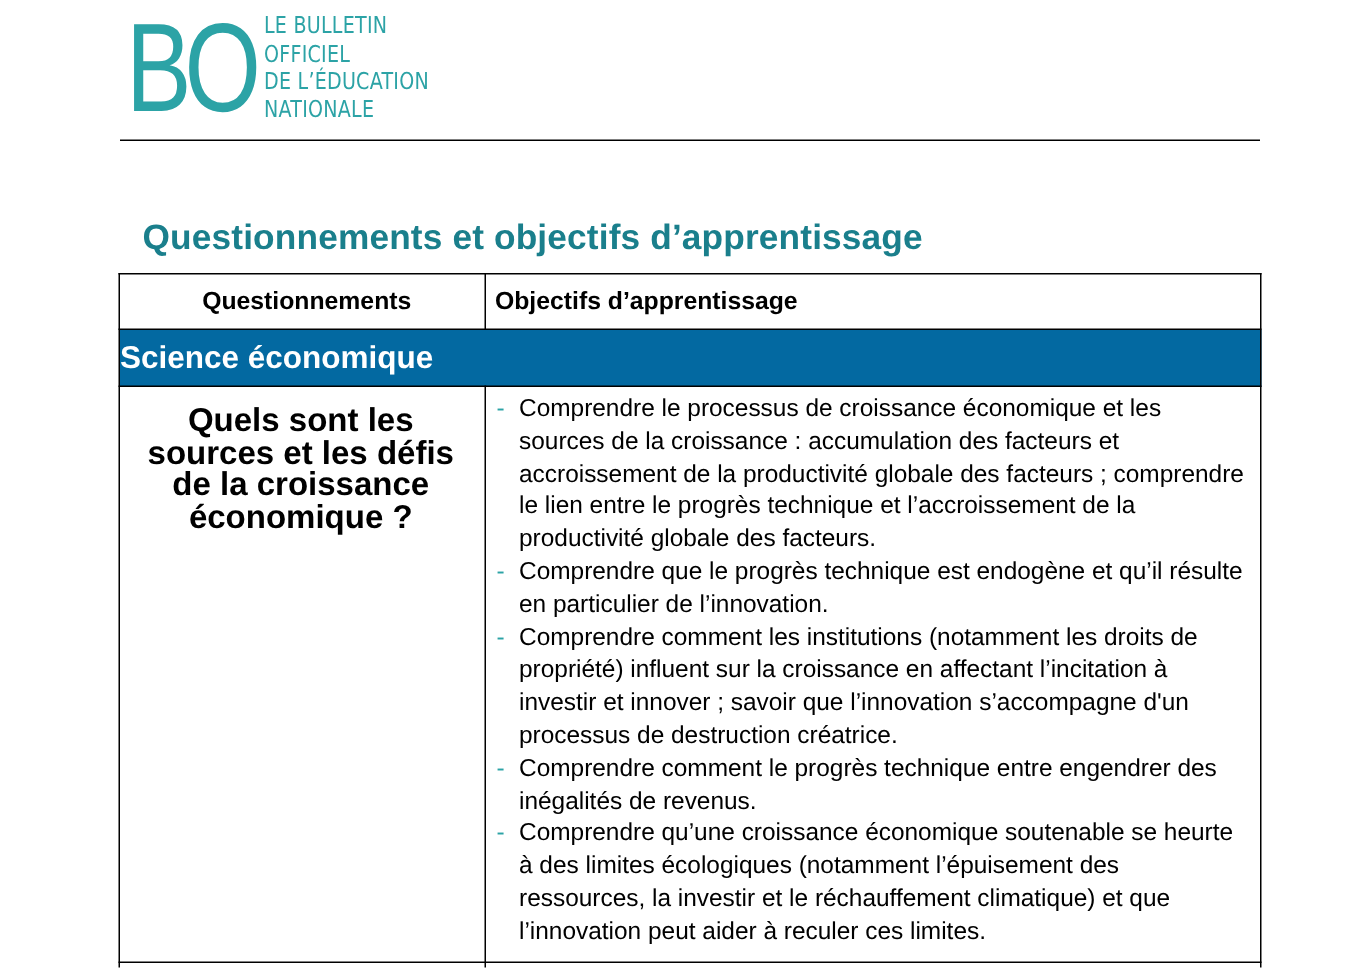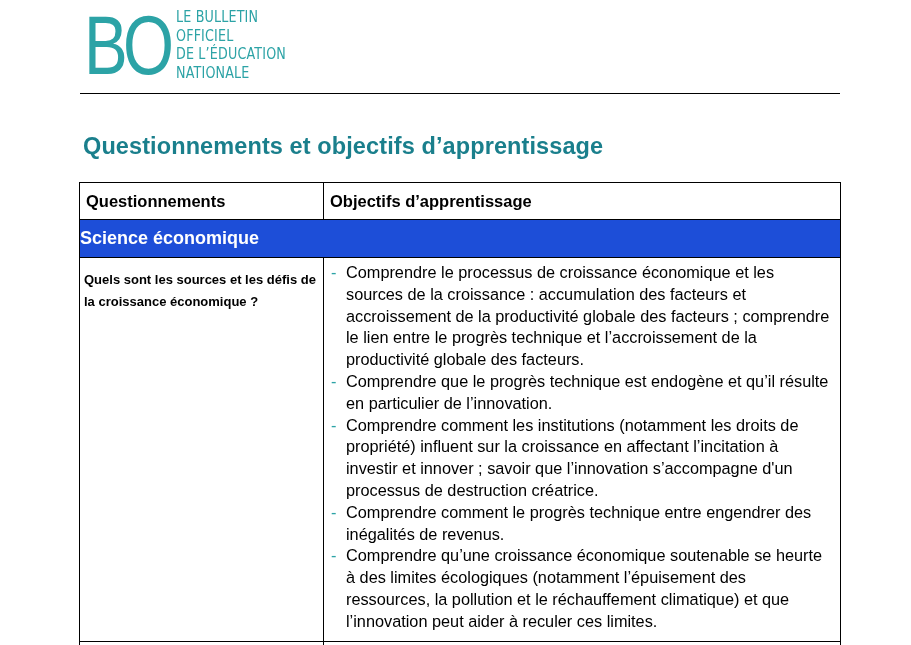--- a/index.html
+++ b/index.html
@@ -15,26 +15,26 @@
                  transform-origin: left top; white-space: nowrap; }
     .logo-text div { display: block; }
 
     .header-rule { position: absolute; left: 80px; top: 93px; width: 760px; height: 1px; background: #000; }
 
     .page-title { position: absolute; left: 83px; top: 133px; font-size: 23.5px; font-weight: bold;
                   color: #1a7f8c; letter-spacing: 0.1px; white-space: nowrap; }
 
     table.obj { position: absolute; left: 79px; top: 182px; width: 762px; border-collapse: collapse; }
     table.obj td { border: 1.5px solid #000; padding: 0; vertical-align: top; }
-    .col-q { width: 233px; }
+    .col-q { width: 233px; text-align: center; }
     .th-cell { height: 36px; font-weight: bold; font-size: 16.5px; line-height: 36px; padding-left: 3px !important; }
     .th-cell span { display: block; padding-left: 3px; }
-    .section-row td { background: #1d4ed8; color: #ffffff; font-weight: bold; font-size: 18px;
+    .section-row td { background: #0369a1; color: #ffffff; font-weight: bold; font-size: 21px;
                       height: 37px; line-height: 37px; padding-left: 4px; }
-    .q-cell { font-weight: bold; font-size: 13px; line-height: 21.5px; padding: 11px 6px 0 4px !important; }
+    .q-cell { font-weight: bold; font-size: 22px; line-height: 21.5px; padding: 11px 6px 0 4px !important; }
     .o-cell { padding: 4px 8px 8px 6px !important; }
     ul.bullets { list-style: none; margin: 0; padding: 0; }
     ul.bullets li { position: relative; padding-left: 16px; font-size: 16.3px; line-height: 21.8px; }
     ul.bullets li .dash { position: absolute; left: 1px; top: 0; color: #2ca3a6; }
     .last-row td { height: 12px; border-bottom: none; }
   </style>
 </head>
 <body>
 
 <div class="logo">
@@ -42,21 +42,21 @@
   <div class="logo-text">
     <div>LE BULLETIN</div>
     <div>OFFICIEL</div>
     <div>DE L’ÉDUCATION</div>
     <div>NATIONALE</div>
   </div>
 </div>
 
 <div class="header-rule"></div>
 
-<h1 class="page-title" style="margin:0;">Questionnements et objectifs d’apprentissage</h1>
+<h1 class="page-title" style="margin:12px;">Questionnements et objectifs d’apprentissage</h1>
 
 <table class="obj">
   <tbody>
       <tr>
     <td class="th-cell col-q">
           <span>Questionnements</span>
         </td>
     <td class="th-cell">
           <span>Objectifs d’apprentissage</span>
         </td>
@@ -65,21 +65,21 @@
     <td colspan="2">Science économique</td>
   </tr>
   <tr>
     <td class="q-cell col-q">Quels sont les sources et les défis de la croissance économique ?</td>
     <td class="o-cell">
       <ul class="bullets">
         <li><span class="dash">-</span><span>Comprendre le processus de croissance économique et les sources de la croissance : accumulation des facteurs et accroissement de la productivité globale des facteurs ; comprendre le lien entre le progrès technique et l’accroissement de la productivité globale des facteurs.</span></li>
         <li><span class="dash">-</span><span>Comprendre que le progrès technique est endogène et qu’il résulte en particulier de l’innovation.</span></li>
         <li><span class="dash">-</span><span>Comprendre comment les institutions (notamment les droits de propriété) influent sur la croissance en affectant l’incitation à investir et innover ; savoir que l’innovation s’accompagne d'un processus de destruction créatrice.</span></li>
         <li><span class="dash">-</span><span>Comprendre comment le progrès technique entre engendrer des inégalités de revenus.</span></li>
-        <li><span class="dash">-</span><span>Comprendre qu’une croissance économique soutenable se heurte à des limites écologiques (notamment l’épuisement des ressources, la pollution et le réchauffement climatique) et que l’innovation peut aider à reculer ces limites.</span></li>
+        <li><span class="dash">-</span><span>Comprendre qu’une croissance économique soutenable se heurte à des limites écologiques (notamment l’épuisement des ressources, la investir et le réchauffement climatique) et que l’innovation peut aider à reculer ces limites.</span></li>
       </ul>
     </td>
   </tr>
   <tr class="last-row">
     <td class="col-q"></td>
     <td></td>
   </tr>
 </tbody>
   </table>
 

